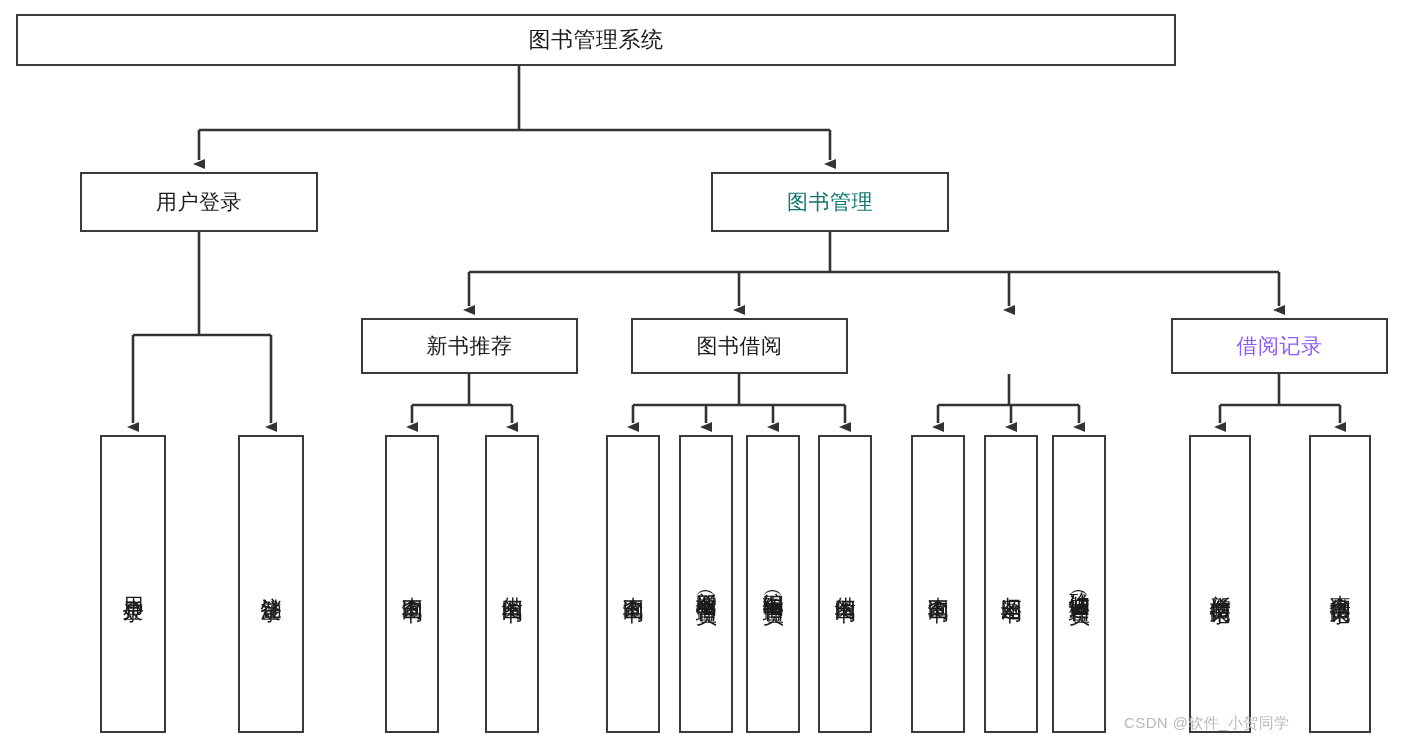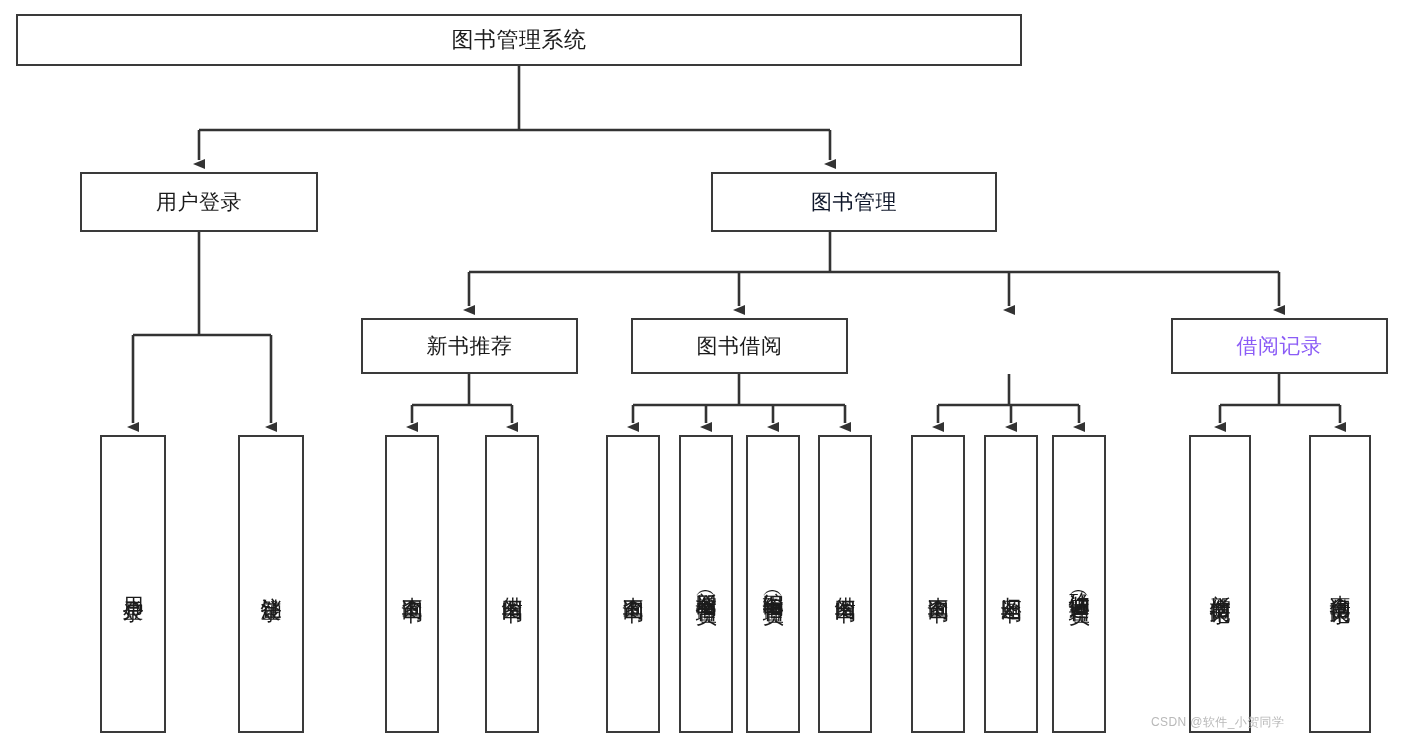--- a/index.html
+++ b/index.html
@@ -50,23 +50,23 @@
   .node.leaf .vlabel {
     writing-mode: vertical-rl;
     text-orientation: upright;
     white-space: nowrap;
     letter-spacing: 2px;
     line-height: 1.06;
     text-align: center;
   }
   .watermark {
     position: absolute;
-    left: 1151px;
+    left: 1124px;
     top: 714px;
-    font-size: 12px;
+    font-size: 15px;
     color: #b9b9b9;
     white-space: nowrap;
     z-index: 6;
     letter-spacing: 0.4px;
   }
 </style>
 </head>
 <body>
 
 <div id="canvas">
@@ -114,28 +114,28 @@
       <path d="M1011,405 L1011,423" marker-end="url(#arrow)"></path>
       <path d="M1079,405 L1079,423" marker-end="url(#arrow)"></path>
 
       <path d="M1279,374 L1279,405"></path>
       <path d="M1220,405 L1340,405"></path>
       <path d="M1220,405 L1220,423" marker-end="url(#arrow)"></path>
       <path d="M1340,405 L1340,423" marker-end="url(#arrow)"></path>
     </g>
   </svg>
 
-  <div class="node root" id="node-root" style="left: 16px; top: 14px; width: 1006px; height: 52px; border-color: rgb(58, 58, 58); background: rgb(255, 255, 255); color: rgb(27, 27, 27);">
+  <div class="node root" id="node-root" style="left: 16px; top: 14px; width: 1160px; height: 52px; border-color: rgb(58, 58, 58); background: rgb(255, 255, 255); color: rgb(27, 27, 27);">
     <span>图书管理系统</span>
   </div>
 
   <div class="node" id="node-l2-0" style="left: 80px; top: 172px; width: 238px; height: 60px; border-color: rgb(58, 58, 58); background: rgb(255, 255, 255); color: rgb(27, 27, 27);">
     <span>用户登录</span>
   </div>
-  <div class="node" id="node-l2-1" style="left: 711px; top: 172px; width: 286px; height: 60px; border-color: rgb(58, 58, 58); background: rgb(255, 255, 255); color: #0f172a;">
+  <div class="node" id="node-l2-1" style="left: 711px; top: 172px; width: 238px; height: 60px; border-color: rgb(58, 58, 58); background: rgb(255, 255, 255); color: #0f766e;">
     <span>图书管理</span>
   </div>
 
   <div class="node" id="node-l3-0" style="left: 361px; top: 318px; width: 217px; height: 56px; border-color: rgb(58, 58, 58); background: rgb(255, 255, 255); color: rgb(27, 27, 27); justify-content: center;">
     <span>新书推荐</span>
   </div>
   <div class="node" id="node-l3-1" style="left: 631px; top: 318px; width: 217px; height: 56px; border-color: rgb(58, 58, 58); background: rgb(255, 255, 255); color: rgb(27, 27, 27); justify-content: center;">
     <span>图书借阅</span>
   </div>
   <div class="node" id="node-l3-3" style="left: 1171px; top: 318px; width: 217px; height: 56px; border-color: rgb(58, 58, 58); background: rgb(255, 255, 255); color: #8b5cf6;">

